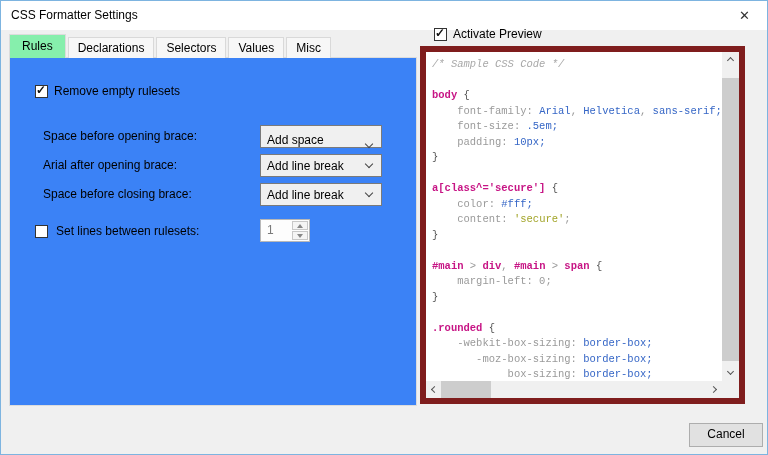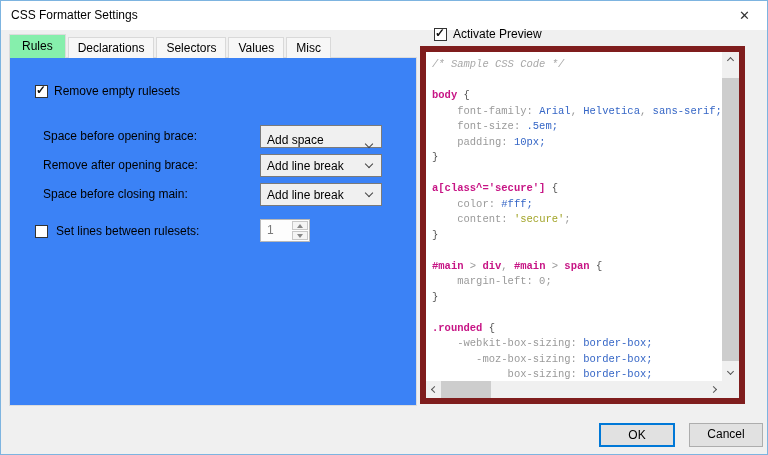--- a/index.html
+++ b/index.html
@@ -103,27 +103,27 @@
       <span class="checkbox checked"></span>
       <span>Remove empty rulesets</span>
     </div>
 
     <span class="fld-label" style="top:67px;">Space before opening brace:</span>
     <div class="combo" style="top:67px; left:250px;align-items:flex-end;">
       <span class="val">Add space</span>
       <span class="chev down"></span>
     </div>
 
-    <span class="fld-label" style="top:96px;">Remove after opening brace:</span>
+    <span class="fld-label" style="top:96px;">Arial after opening brace:</span>
     <div class="combo" style="top:96px; left:250px;">
       <span class="val">Add line break</span>
       <span class="chev down"></span>
     </div>
 
-    <span class="fld-label" style="top:125px;">Space before closing main:</span>
+    <span class="fld-label" style="top:125px;">Space before closing brace:</span>
     <div class="combo" style="top:125px; left:250px;">
       <span class="val">Add line break</span>
       <span class="chev down"></span>
     </div>
 
     <div class="chk-row" style="left:25px; top:165px;gap:8px;">
       <span class="checkbox"></span>
       <span>Set lines between rulesets:</span>
     </div>
     <div class="spinner" style="top:161px; left:250px;">
@@ -184,16 +184,15 @@
           <span class="chev left"></span>
         </span>
       <span class="h-thumb"></span>
       <span class="sb-btn" style="position:absolute; right:0;">
           <span class="chev right"></span>
         </span>
     </div>
     <div class="sb-corner"></div>
   </div>
 
-  <div class="btn ok">OK</div>
   <div class="btn cancel">Cancel</div>
 
 </div>
 
 </body></html>

